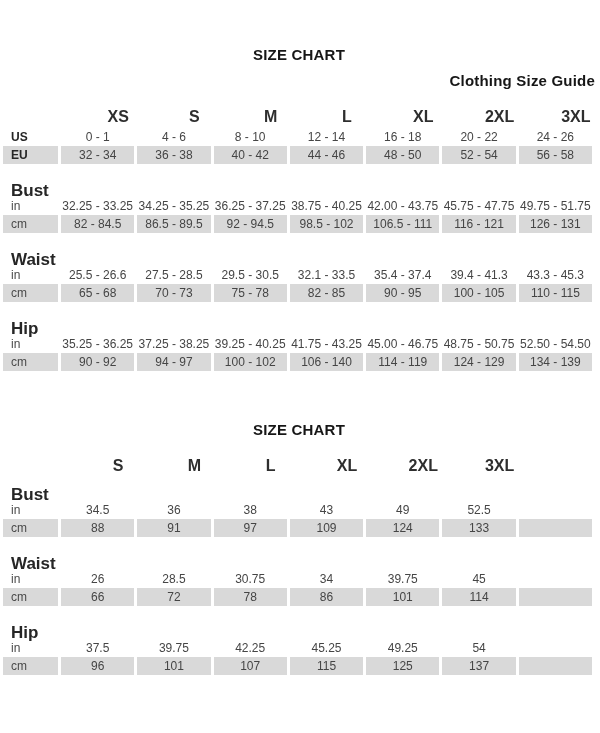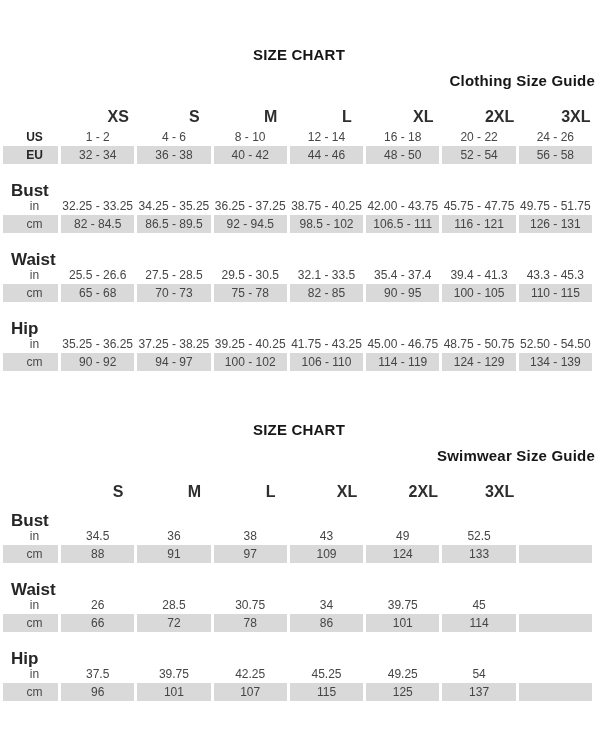--- a/index.html
+++ b/index.html
@@ -47,21 +47,21 @@
     line-height: 17px;
     white-space: nowrap;
     overflow: hidden;
   }
   .row.shaded .cell {
     background: var(--shade);
     height: 18px;
     line-height: 18px;
   }
   .cell.label {
-    text-align: center;
+    text-align: left;
     padding-left: 8px;
     color: #4a4a4a;
   }
   .row.top .cell.label {
     font-weight: 700;
     color: #262626;
   }
   .header-row { margin-top: 16px; gap: 44px; }
   .header-row .cell {
     font-weight: 700;
@@ -96,21 +96,21 @@
           <div class="cell">XS</div>
           <div class="cell">S</div>
           <div class="cell">M</div>
           <div class="cell">L</div>
           <div class="cell">XL</div>
           <div class="cell">2XL</div>
           <div class="cell">3XL</div>
         </div>
         <div class="row top">
           <div class="cell label">US</div>
-          <div class="cell">1 - 2</div>
+          <div class="cell">0 - 1</div>
           <div class="cell">4 - 6</div>
           <div class="cell">8 - 10</div>
           <div class="cell">12 - 14</div>
           <div class="cell">16 - 18</div>
           <div class="cell">20 - 22</div>
           <div class="cell">24 - 26</div>
         </div>
         <div class="row shaded top">
           <div class="cell label">EU</div>
           <div class="cell">32 - 34</div>
@@ -172,31 +172,30 @@
           <div class="cell">41.75 - 43.25</div>
           <div class="cell">45.00 - 46.75</div>
           <div class="cell">48.75 - 50.75</div>
           <div class="cell">52.50 - 54.50</div>
         </div>
         <div class="row shaded">
           <div class="cell label">cm</div>
           <div class="cell">90 - 92</div>
           <div class="cell">94 - 97</div>
           <div class="cell">100 - 102</div>
-          <div class="cell">106 - 110</div>
+          <div class="cell">106 - 140</div>
           <div class="cell">114 - 119</div>
           <div class="cell">124 - 129</div>
           <div class="cell">134 - 139</div>
         </div>
       </div>
   </section>
 
   <section class="chart">
     <div class="chart-title">SIZE CHART</div>
-    <div class="chart-subtitle">Swimwear Size Guide</div>
     <div class="table">
         <div class="row header-row">
           <div class="cell label"></div>
           <div class="cell">S</div>
           <div class="cell">M</div>
           <div class="cell">L</div>
           <div class="cell">XL</div>
           <div class="cell">2XL</div>
           <div class="cell">3XL</div>
           <div class="cell"></div>

